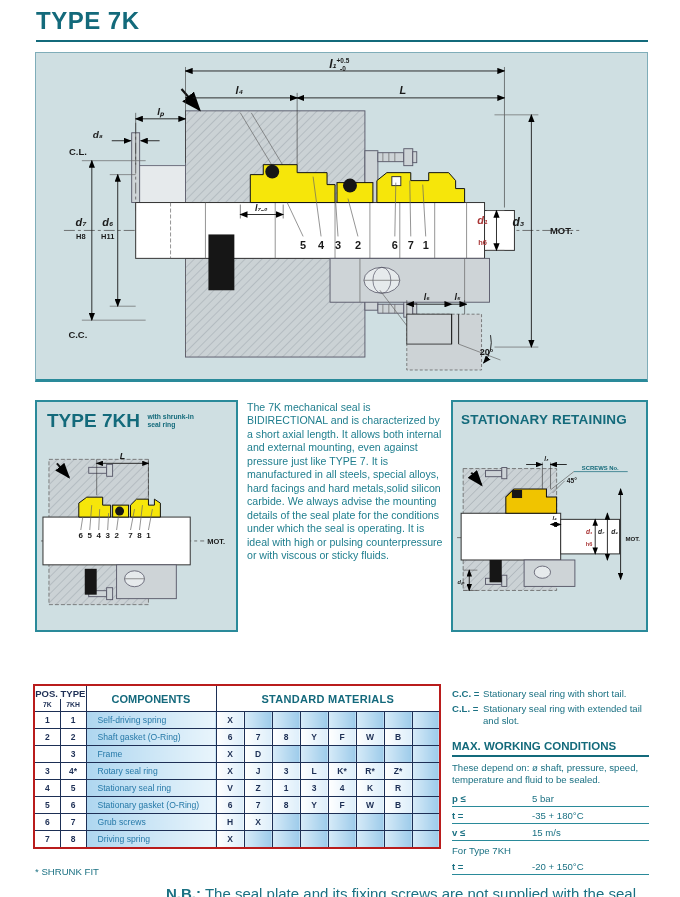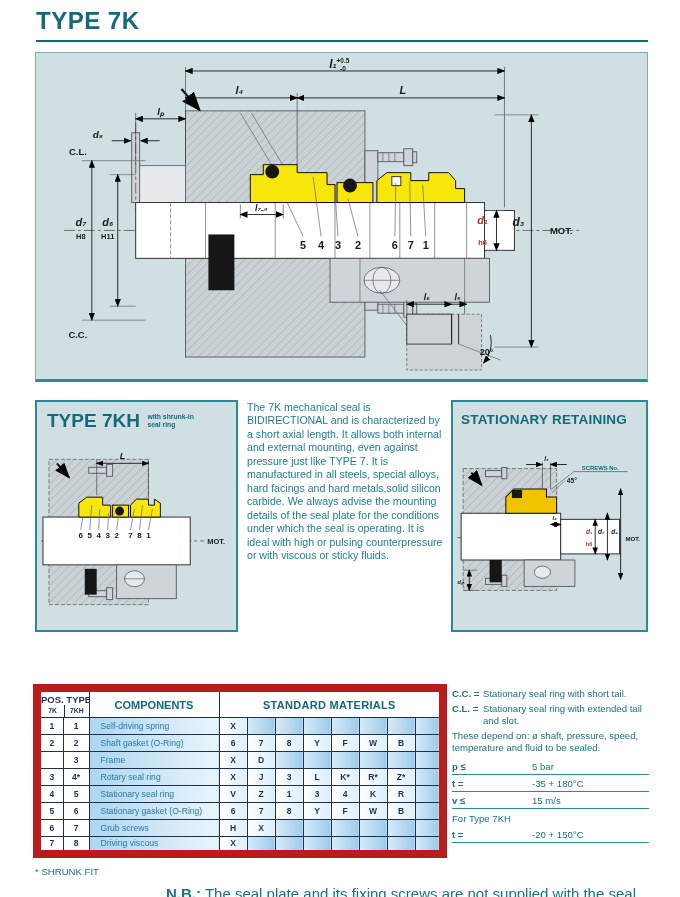--- a/index.html
+++ b/index.html
@@ -37,21 +37,21 @@
   .cline{stroke:#555;stroke-width:.8;stroke-dasharray:11 3 3 3;fill:none;}
   .solidmetal{fill:#ced4d7;stroke:#556;stroke-width:.9;}
   .whitepart{fill:#fff;stroke:#333;stroke-width:1;}
   .lightpart{fill:#e6eaec;stroke:#556;stroke-width:.8;}
   .yellow{fill:#f6e60a;stroke:#111;stroke-width:1;}
   .orangeyellow{fill:#f0c400;stroke:#111;stroke-width:1;}
   .blackpart{fill:#161616;}
   .dashedout{stroke-dasharray:4 2;}
 
   
-  #spec-table{position:absolute;left:33px;top:684px;border-collapse:collapse;table-layout:fixed;width:406px;border:8px solid #b91c1c;}
+  #spec-table{position:absolute;left:33px;top:684px;border-collapse:collapse;table-layout:fixed;width:406px;border:2px solid #b91c1c;}
   #spec-table th,#spec-table td{border:1px solid #1d2f55;padding:0;overflow:hidden;white-space:nowrap;}
   #spec-table th{background:#fff;}
   .pt-top{font-size:9.5px;font-weight:bold;color:#1d2f55;padding-top:2px;}
   .pt-sub{display:flex;font-size:6.8px;font-weight:bold;color:#1d2f55;}
   .pt-sub span{flex:1;padding:2px 0 3px;}
   .pt-sub span:last-child{border-left:1px solid #1d2f55;}
   .comp-head{color:#14697c;font-size:11px;font-weight:bold;}
   .mat-head{color:#14697c;font-size:11px;font-weight:bold;letter-spacing:.3px;}
   #spec-table tbody tr{height:17px;}
   #spec-table td.pos{text-align:center;font-size:8.5px;font-weight:bold;color:#1d2f55;background:#fff;}
@@ -533,21 +533,21 @@
         <td class="mat empty"></td>
         <td class="mat empty"></td>
         <td class="mat empty"></td>
         <td class="mat empty"></td>
         <td class="mat empty"></td>
         <td class="mat empty"></td>
       </tr>
       <tr>
         <td class="pos">7</td>
         <td class="pos">8</td>
-        <td class="comp">Driving viscous</td>
+        <td class="comp">Driving spring</td>
         <td class="mat val">X</td>
         <td class="mat empty"></td>
         <td class="mat empty"></td>
         <td class="mat empty"></td>
         <td class="mat empty"></td>
         <td class="mat empty"></td>
         <td class="mat empty"></td>
         <td class="mat empty"></td>
       </tr>
     </tbody>
@@ -555,20 +555,21 @@
 
 <div class="abs" id="info">
   <div class="legend-row">
     <span class="legend-label">C.C. =</span>
     <span>Stationary seal ring with short tail.</span>
   </div>
   <div class="legend-row">
     <span class="legend-label">C.L. =</span>
     <span>Stationary seal ring with extended tail and slot.</span>
   </div>
+  <div class="wc-title">MAX. WORKING CONDITIONS</div>
   <div class="wc-intro">These depend on: ø shaft, pressure, speed, temperature and fluid to be sealed.</div>
   <div class="cond-row">
     <span class="cond-param">p ≤</span>
     <span>5 bar</span>
   </div>
   <div class="cond-row">
     <span class="cond-param">t =</span>
     <span>-35 + 180°C</span>
   </div>
   <div class="cond-row">

